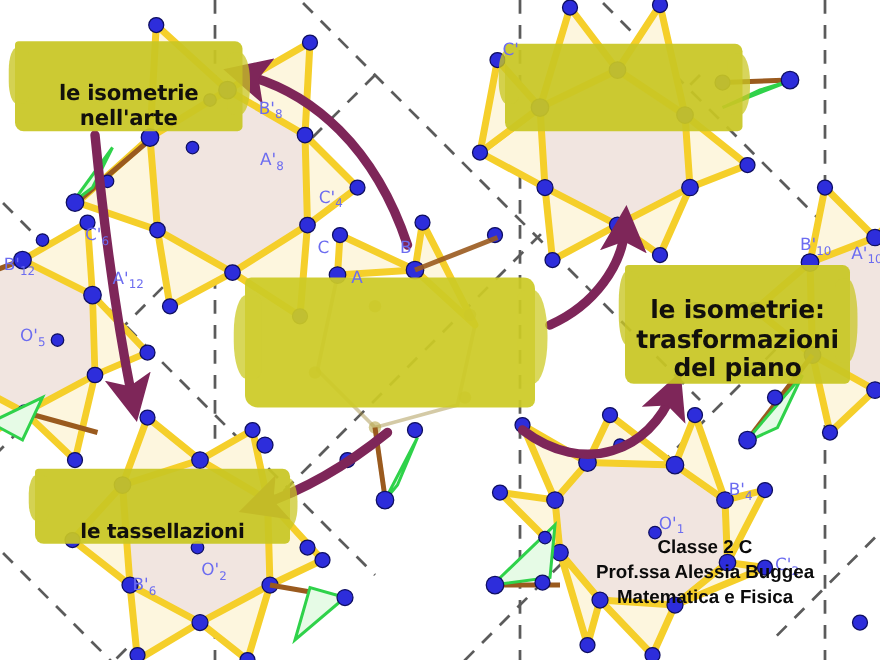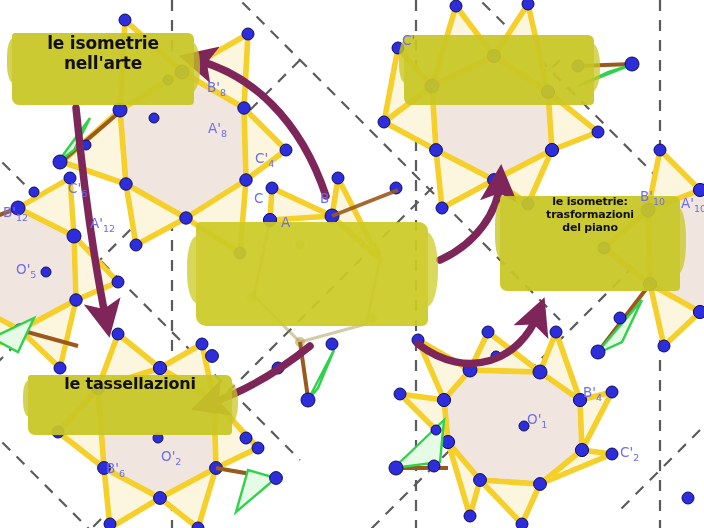--- a/index.html
+++ b/index.html
@@ -19,21 +19,21 @@
     position: absolute;
     left: 0; top: 0;
     width: 704px;
     height: 528px;
   }
 
   
   .hl-label {
     position: absolute;
     display: flex;
-    align-items: flex-start;
+    align-items: flex-end;
     justify-content: center;
     text-align: center;
     color: #12100c;
     font-family: "DejaVu Sans", sans-serif;
     font-weight: 700;
     line-height: 1.18;
     letter-spacing: -0.2px;
     white-space: pre-line;
     pointer-events: auto;
   }
@@ -65,21 +65,21 @@
     opacity: .8;
   }
   .hl-label .txt {
     position: relative;
     z-index: 2;
   }
 
   
   #label-arte   { left: 12px;  top: 33px;  width: 182px; height: 72px;  font-size: 17px; }
   #label-fisica { left: 404px; top: 35px;  width: 190px; height: 70px;  font-size: 16.5px; }
-  #label-trasf  { left: 500px; top: 196px; width: 180px; height: 95px;  font-size: 11px; }
+  #label-trasf  { left: 500px; top: 212px; width: 180px; height: 95px;  font-size: 20px; }
   #label-tass   { left: 28px;  top: 375px; width: 204px; height: 60px;  font-size: 16px; }
 
   #label-central {
     position: absolute;
     left: 196px; top: 222px;
     width: 232px; height: 104px;
     display: flex; align-items: center; justify-content: center;
   }
   #label-central .band {
     position: absolute; left: 0; top: 0; right: 0; bottom: 0;
@@ -407,20 +407,25 @@
 
   <div class="hl-label" id="label-tass">
     <span class="band"></span>
     <span class="txt">le tassellazioni</span>
   </div>
 
   <div id="label-central">
     <span class="band"></span>
   </div>
 
+  <div id="credits">
+    <div>Classe 2 C</div>
+    <div>Prof.ssa Alessia Buggea</div>
+    <div>Matematica e Fisica</div>
+  </div>
 
   <div id="point-label-layer">
       <span class="ptlabel" style="left: 402px; top: 34px;">C'</span>
       <span class="ptlabel" style="left: 207px; top: 81px;">B'<sub>8</sub></span>
       <span class="ptlabel" style="left: 208px; top: 122px;">A'<sub>8</sub></span>
       <span class="ptlabel" style="left: 239px; top: 152px; margin-left: 16px;">C'<sub>4</sub></span>
       <span class="ptlabel" style="left: 68px; top: 182px;">C'<sub>6</sub></span>
       <span class="ptlabel" style="left: 3px; top: 206px;">B'<sub>12</sub></span>
       <span class="ptlabel" style="left: 42px; top: 217px; margin-left: 48px;">A'<sub>12</sub></span>
       <span class="ptlabel" style="left: 16px; top: 263px;">O'<sub>5</sub></span>

